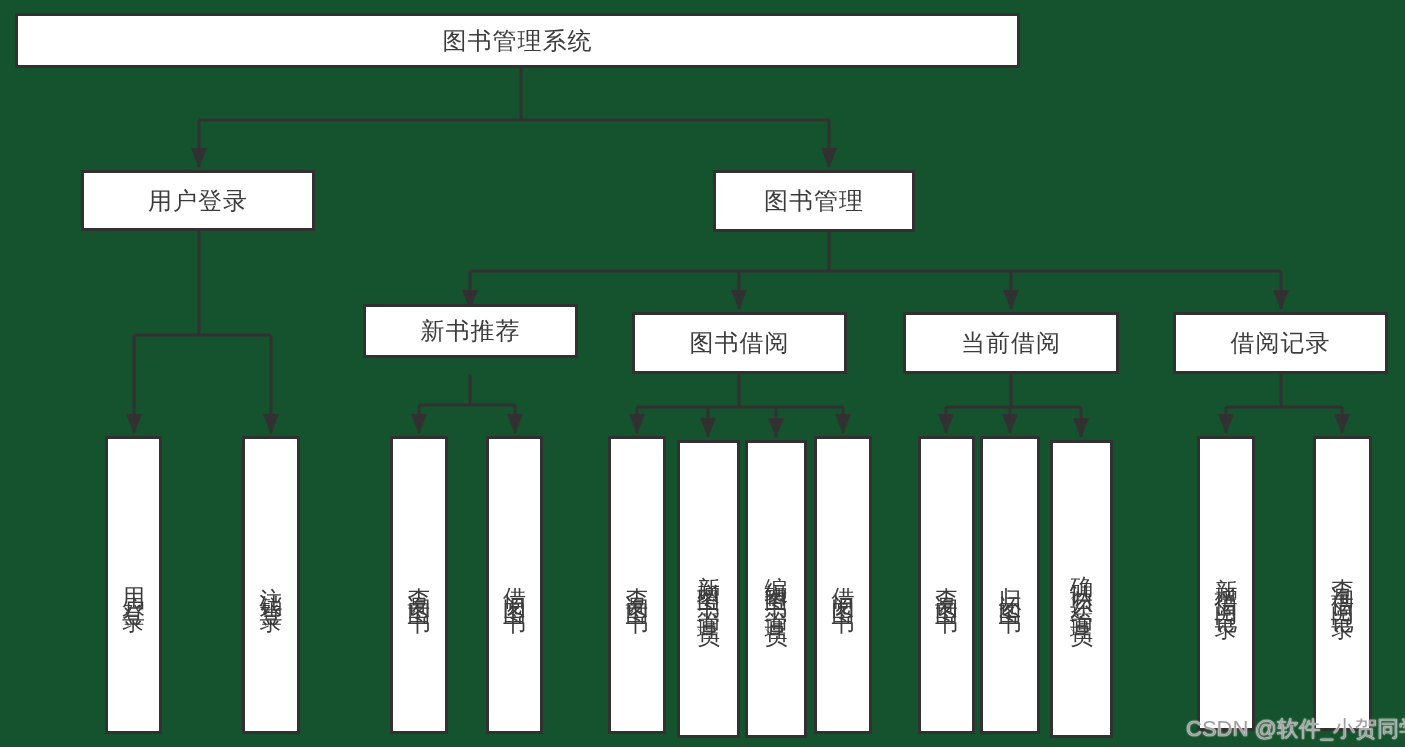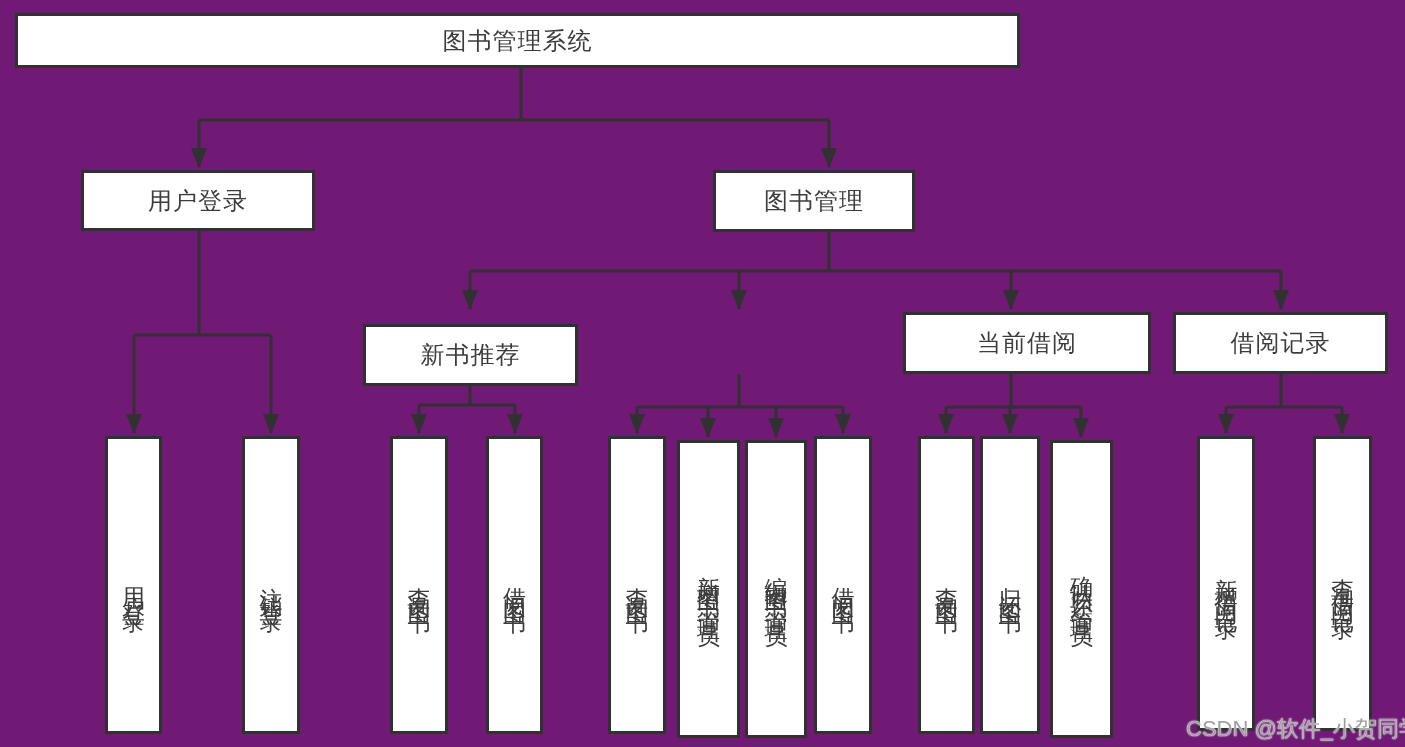--- a/index.html
+++ b/index.html
@@ -5,21 +5,21 @@
   html, body {
     margin: 0;
     padding: 0;
     background: #ffffff;
     font-family: "Liberation Sans", sans-serif;
   }
   .canvas {
     position: relative;
     width: 1405px;
     height: 747px;
-    background: #701a75;
+    background: #14532d;
     overflow: hidden;
   }
   .connectors {
     position: absolute;
     left: 0;
     top: 0;
     z-index: 1;
   }
   .node {
     position: absolute;
@@ -43,23 +43,23 @@
     letter-spacing: 8px;
     line-height: 1;
   }
   .vnode.tight {
     letter-spacing: 7px;
   }
   
   #n-root    { left: 15px;   top: 13px;  width: 1005px; height: 55px; }
   #n-user    { left: 81px;   top: 170px; width: 234px;  height: 61px; }
   #n-mgmt    { left: 713px;  top: 170px; width: 202px;  height: 62px; }
-  #n-rec     { left: 363px;  top: 324px; width: 215px;  height: 62px; }
+  #n-rec     { left: 363px;  top: 304px; width: 215px;  height: 54px; }
   #n-borrow  { left: 632px;  top: 312px; width: 215px;  height: 62px; }
-  #n-current { left: 903px;  top: 312px; width: 248px;  height: 62px; }
+  #n-current { left: 903px;  top: 312px; width: 216px;  height: 62px; }
   #n-records { left: 1173px; top: 312px; width: 215px;  height: 62px; }
   
   #l-u1 { left: 105px;  top: 436px; width: 57px; height: 298px; }
   #l-u2 { left: 242px;  top: 436px; width: 58px; height: 298px; }
   #l-n1 { left: 390px;  top: 436px; width: 58px; height: 298px; }
   #l-n2 { left: 486px;  top: 436px; width: 57px; height: 298px; }
   #l-b1 { left: 608px;  top: 436px; width: 58px; height: 298px; }
   #l-b2 { left: 677px;  top: 440px; width: 63px; height: 298px; }
   #l-b3 { left: 745px;  top: 440px; width: 62px; height: 298px; }
   #l-b4 { left: 814px;  top: 436px; width: 58px; height: 298px; }
@@ -133,20 +133,21 @@
       <path d="M1342 407 L1342 433" marker-end="url(#ah)"></path>
     </g>
   </svg>
 
   <div class="node hnode" id="n-root">图书管理系统</div>
 
   <div class="node hnode" id="n-user">用户登录</div>
   <div class="node hnode" id="n-mgmt">图书管理</div>
 
   <div class="node hnode" id="n-rec">新书推荐</div>
+  <div class="node hnode" id="n-borrow">图书借阅</div>
   <div class="node hnode" id="n-current">当前借阅</div>
   <div class="node hnode" id="n-records">借阅记录</div>
 
   <div class="node vnode" id="l-u1">用户登录</div>
   <div class="node vnode" id="l-u2">注销登录</div>
 
   <div class="node vnode" id="l-n1">查询图书</div>
   <div class="node vnode" id="l-n2">借阅图书</div>
 
   <div class="node vnode" id="l-b1">查询图书</div>

